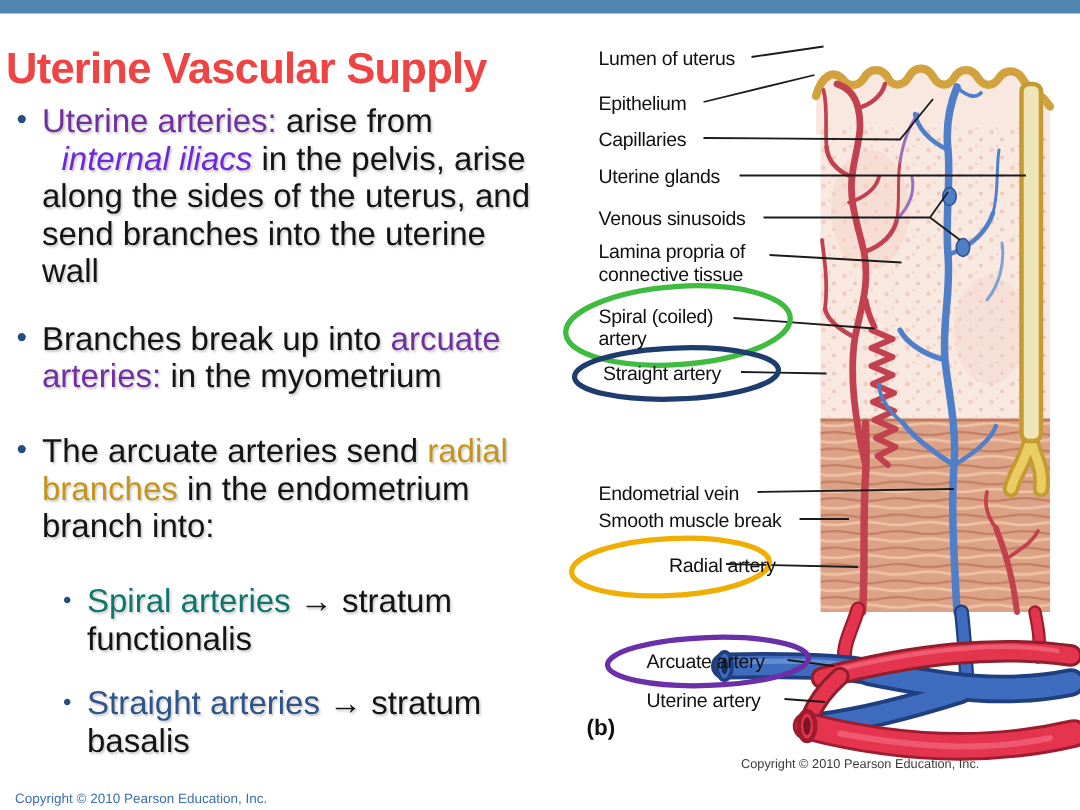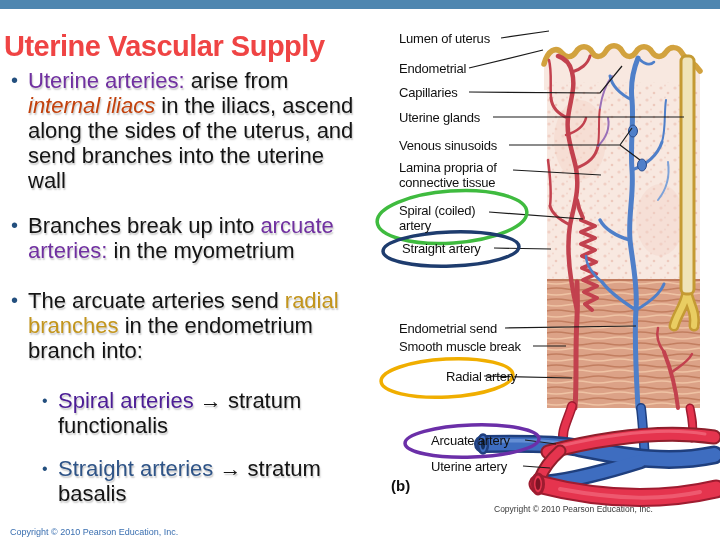--- a/index.html
+++ b/index.html
@@ -16,24 +16,24 @@
   .bullet-block{position:absolute;width:430px;}
   .bullet-dot{
     position:absolute;color:#234F7E;font-size:20px;line-height:25px;top:0;
   }
   .bullet-text{
     white-space:pre-wrap;
     font-size:22px;line-height:25px;color:#141414;
     text-shadow:1px 1.5px 1.5px rgba(120,120,120,0.40);
   }
   .seg-plain{color:#141414;}
-  .seg-italic{color:#c2410c;font-style:italic;}
+  .seg-italic{color:#6d28d9;font-style:italic;margin-left:13px;}
   .seg-purple{color:#7030A0;}
   .seg-gold{color:#C3951C;}
-  .seg-green{color:#4c1d95;}
+  .seg-green{color:#0f766e;}
   .seg-navy{color:#2F5487;}
   .footer-copyright{
     position:absolute;left:10px;top:527px;font-size:9px;color:#3A6FB0;
   }
   .diagram-label{
     position:absolute;font-size:13px;line-height:15px;font-weight:normal;
     color:#101010;white-space:pre-wrap;letter-spacing:-0.2px;z-index:5;
   }
   .figure-tag{position:absolute;font-size:15px;font-weight:bold;color:#101010;z-index:5;}
   .diagram-copyright{
@@ -44,21 +44,21 @@
 </head>
 <body>
 
 <div class="top-bar"></div>
 
 <h1 class="slide-title">Uterine Vascular Supply</h1>
 
 <div class="bullet-block" style="left:28px;top:68px;">
   <span class="bullet-dot" style="left:-17px;">•</span>
   <div class="bullet-text"><span class="seg-purple">Uterine arteries:</span><span class="seg-plain"> arise from
-</span><span class="seg-italic">internal iliacs</span><span class="seg-plain"> in the iliacs, ascend
+</span><span class="seg-italic">internal iliacs</span><span class="seg-plain"> in the pelvis, arise
 along the sides of the uterus, and
 send branches into the uterine
 wall</span></div>
 </div>
 
 <div class="bullet-block" style="left:28px;top:213px;">
   <span class="bullet-dot" style="left:-17px;">•</span>
   <div class="bullet-text"><span class="seg-plain">Branches break up into </span><span class="seg-purple">arcuate
 arteries:</span><span class="seg-plain"> in the myometrium</span></div>
 </div>
@@ -216,28 +216,28 @@
 
   <g fill="none" stroke-width="3.5">
     <ellipse cx="452" cy="217" rx="75" ry="26" stroke="#3FBB3F" transform="rotate(-4 452 217)"></ellipse>
     <ellipse cx="451" cy="249" rx="68" ry="17" stroke="#1E3C6E" transform="rotate(-2 451 249)"></ellipse>
     <ellipse cx="447" cy="378" rx="66" ry="19" stroke="#F0AE00" transform="rotate(-3 447 378)"></ellipse>
     <ellipse cx="472" cy="441" rx="67" ry="16" stroke="#6B2FA8" transform="rotate(-2 472 441)"></ellipse>
   </g>
 </svg>
 
 <div class="diagram-label" style="left:399px;top:31px;">Lumen of uterus</div>
-<div class="diagram-label" style="left:399px;top:61px;">Endometrial</div>
+<div class="diagram-label" style="left:399px;top:61px;">Epithelium</div>
 <div class="diagram-label" style="left:399px;top:85px;">Capillaries</div>
 <div class="diagram-label" style="left:399px;top:110px;">Uterine glands</div>
 <div class="diagram-label" style="left:399px;top:138px;">Venous sinusoids</div>
 <div class="diagram-label" style="left:399px;top:160px;">Lamina propria of
 connective tissue</div>
 <div class="diagram-label" style="left:399px;top:203px;">Spiral (coiled)
 artery</div>
 <div class="diagram-label" style="left:402px;top:241px;">Straight artery</div>
-<div class="diagram-label" style="left:399px;top:321px;">Endometrial send</div>
+<div class="diagram-label" style="left:399px;top:321px;">Endometrial vein</div>
 <div class="diagram-label" style="left:399px;top:339px;">Smooth muscle break</div>
 <div class="diagram-label" style="left:402px;top:369px;margin-left:44px;">Radial artery</div>
 <div class="diagram-label" style="left:431px;top:433px;">Arcuate artery</div>
 <div class="diagram-label" style="left:431px;top:459px;text-align:right;">Uterine artery</div>
 <div class="figure-tag" style="left:391px;top:477px;">(b)</div>
 <div class="diagram-copyright" style="left:494px;top:504px;">Copyright © 2010 Pearson Education, Inc.</div>
 
 </body></html>

